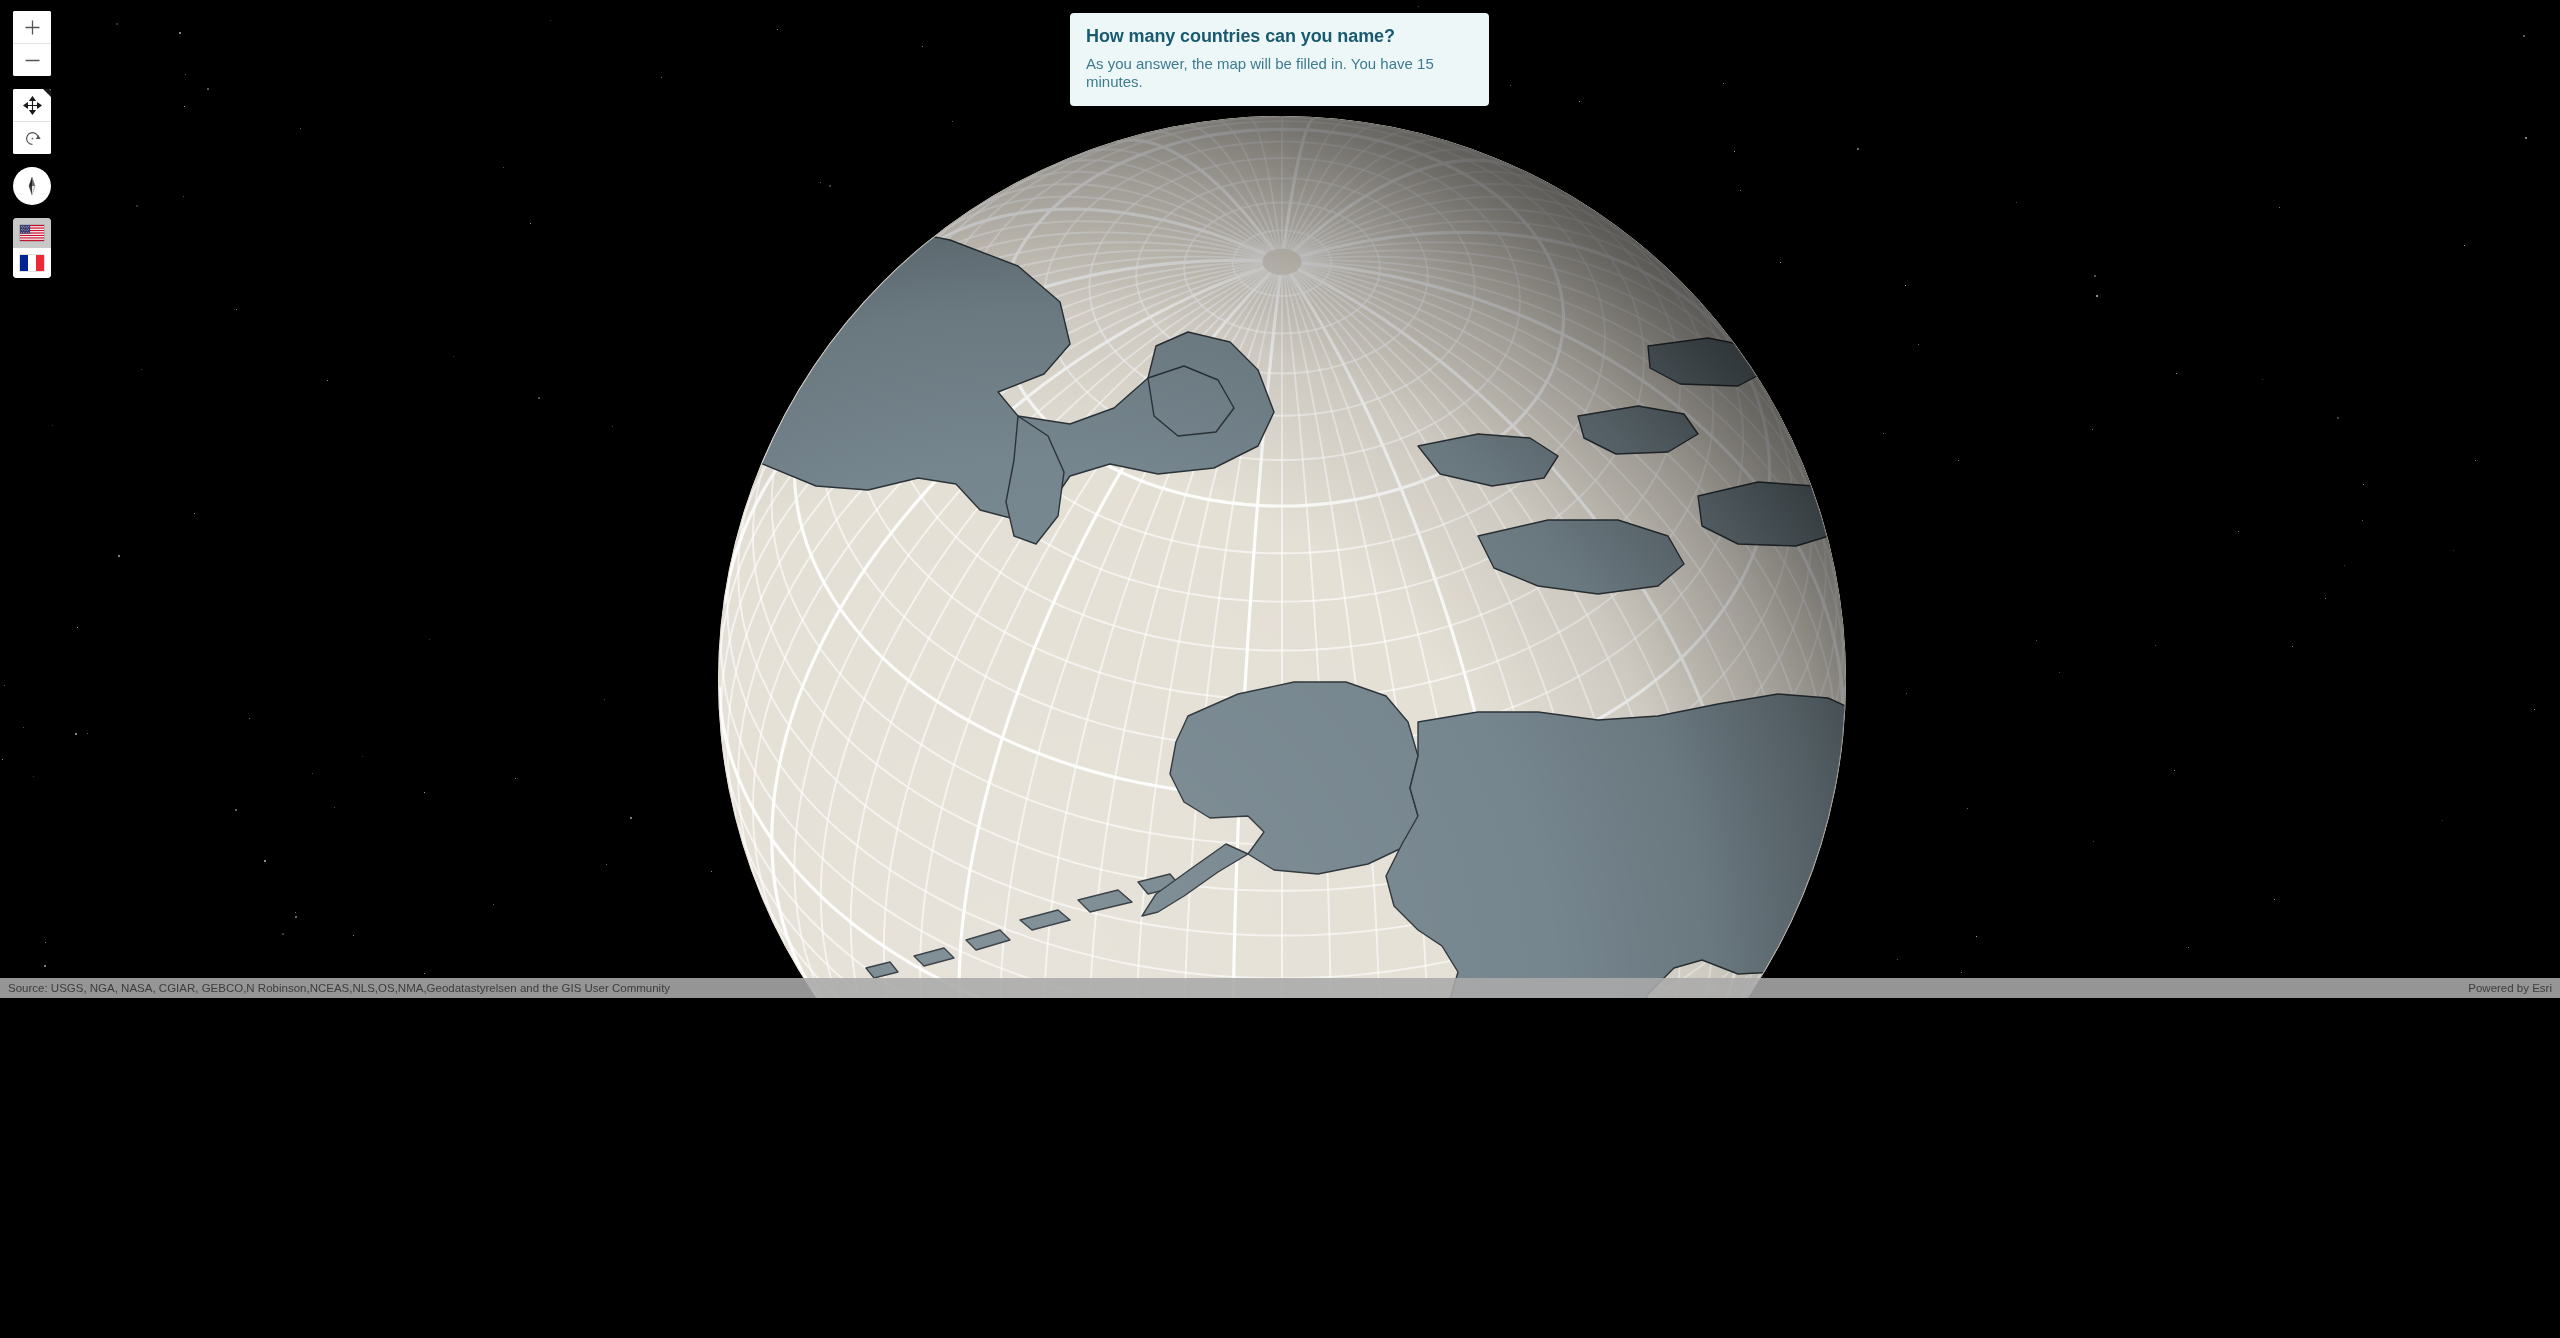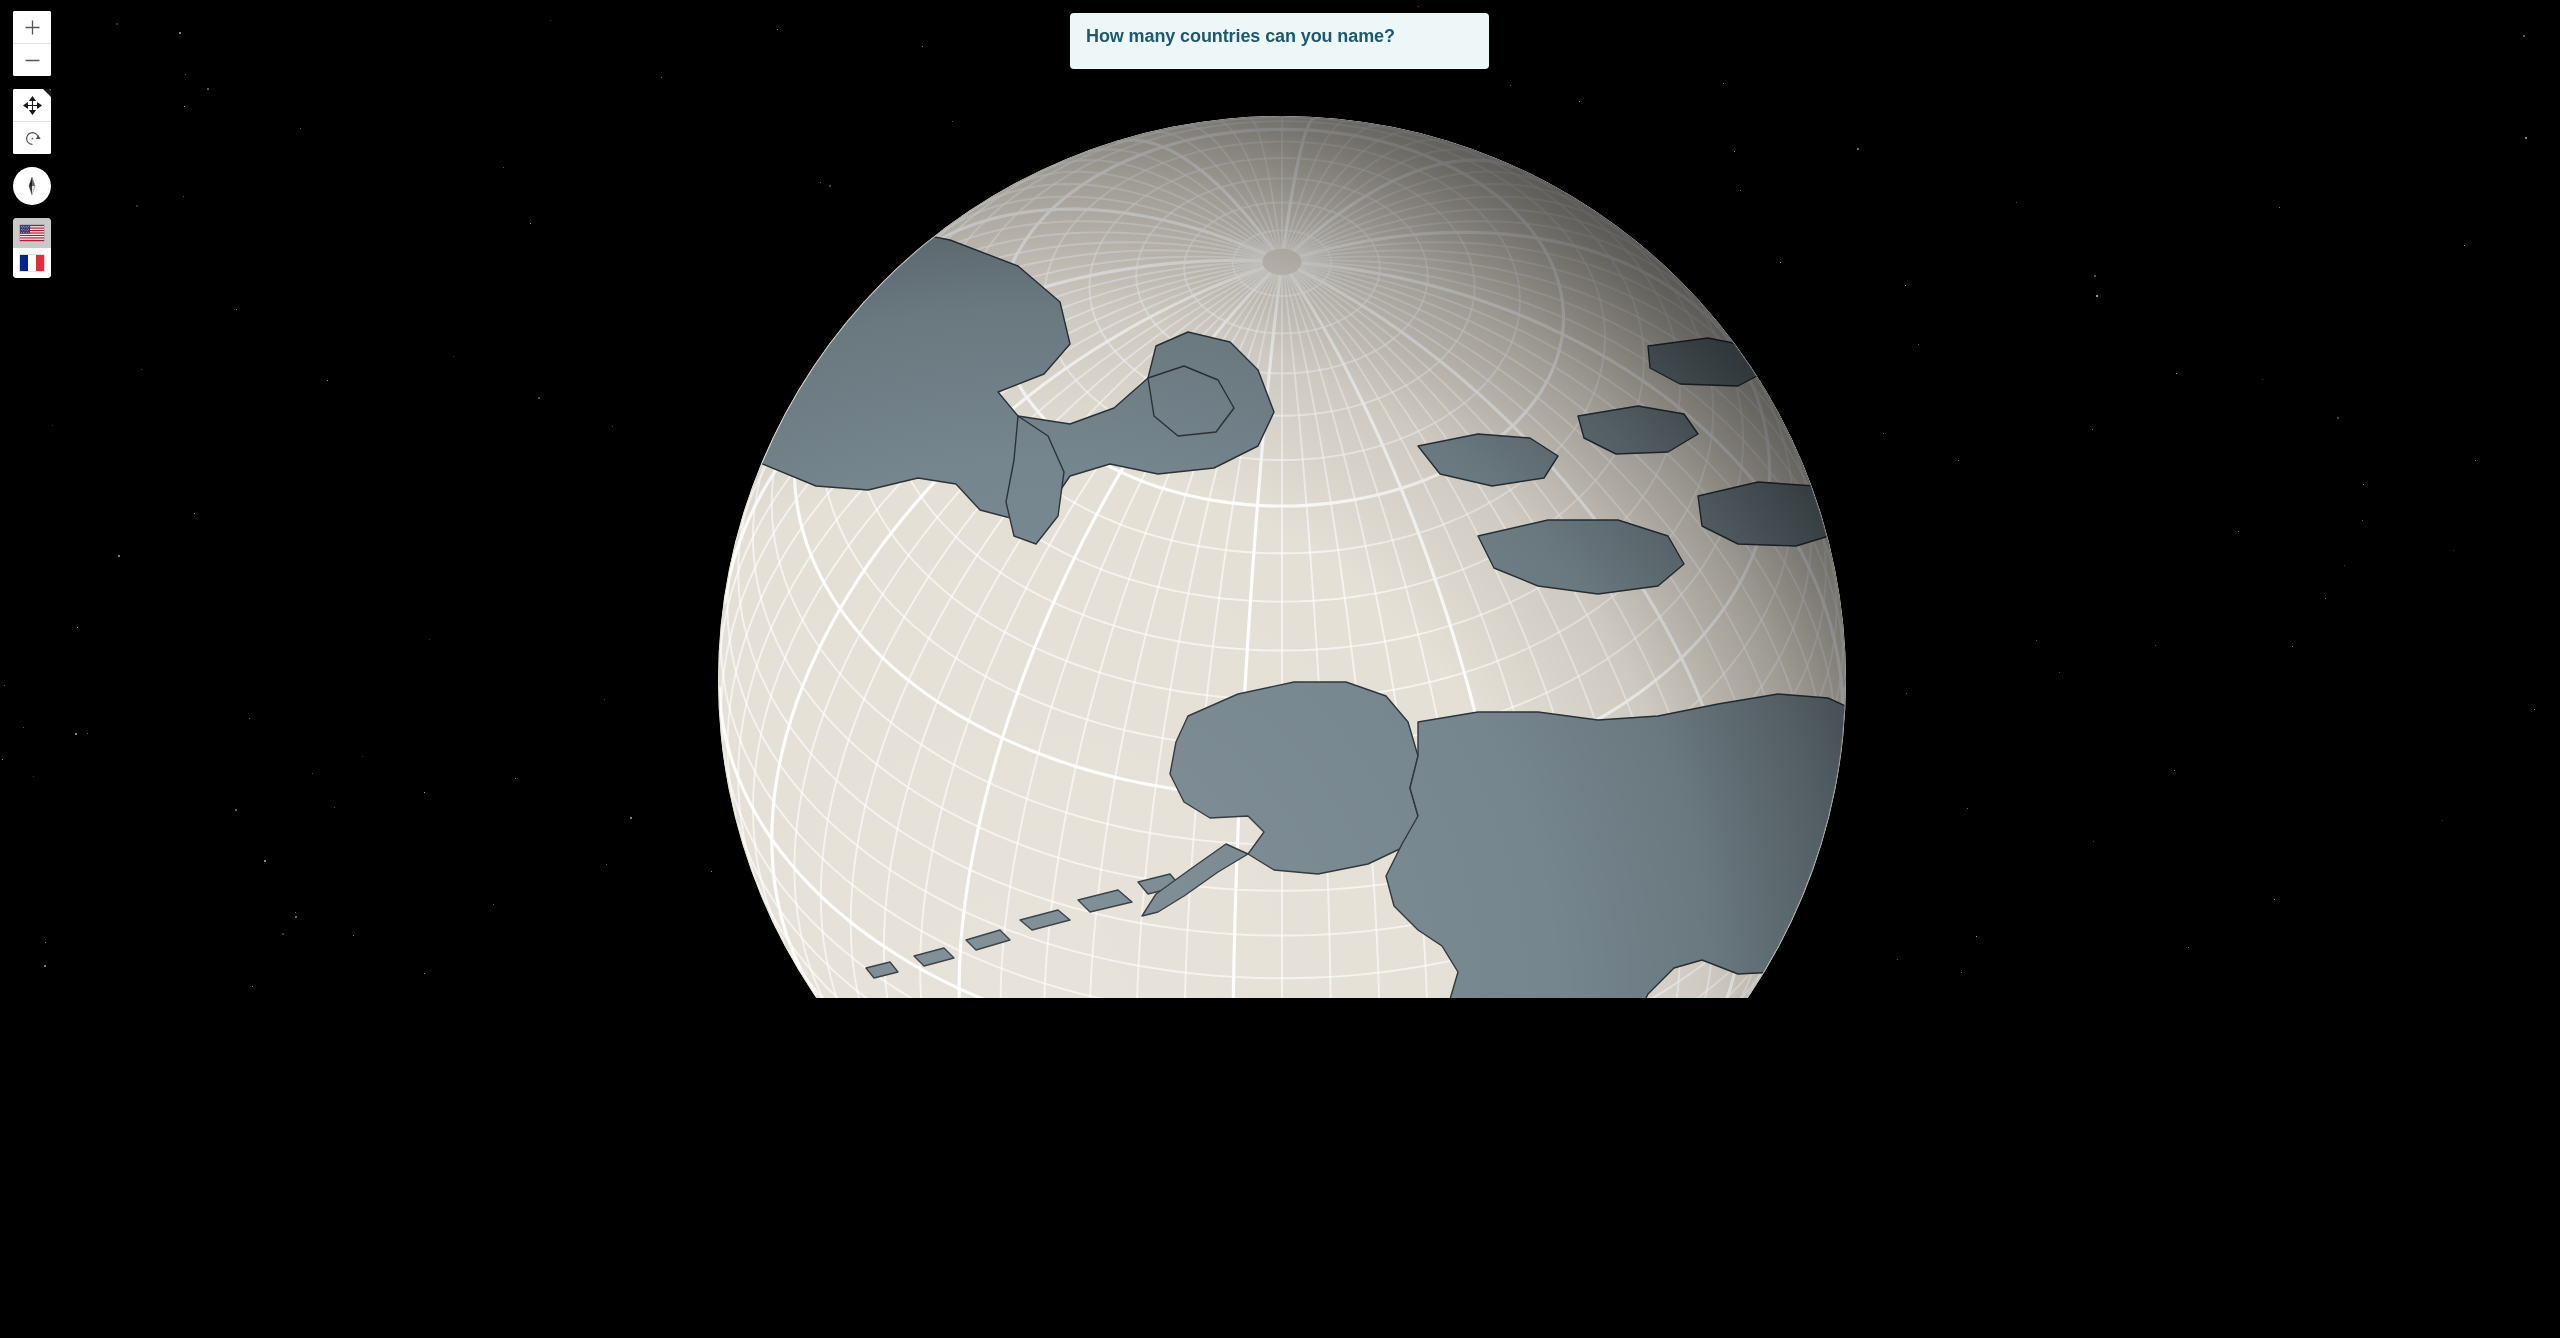--- a/index.html
+++ b/index.html
@@ -781,17 +781,22 @@
           <rect x="1" y="0" width="1" height="2" fill="#ffffff"></rect>
           <rect x="2" y="0" width="1" height="2" fill="#ed2939"></rect>
         </svg>
       </div>
     </div>
   </div>
 
   <div class="dialog">
     <div class="dlg-header">
       <div class="dlg-title">How many countries can you name?</div>
+      <div class="dlg-sub">As you answer, the map will be filled in. You have 15 minutes.</div>
     </div>
   </div>
 
+  <div class="attrib">
+    <span class="attrib-text">Source: USGS, NGA, NASA, CGIAR, GEBCO,N Robinson,NCEAS,NLS,OS,NMA,Geodatastyrelsen and the GIS User Community</span>
+    <span class="attrib-powered">Powered by Esri</span>
+  </div>
 
 </div>
 
 </body></html>

